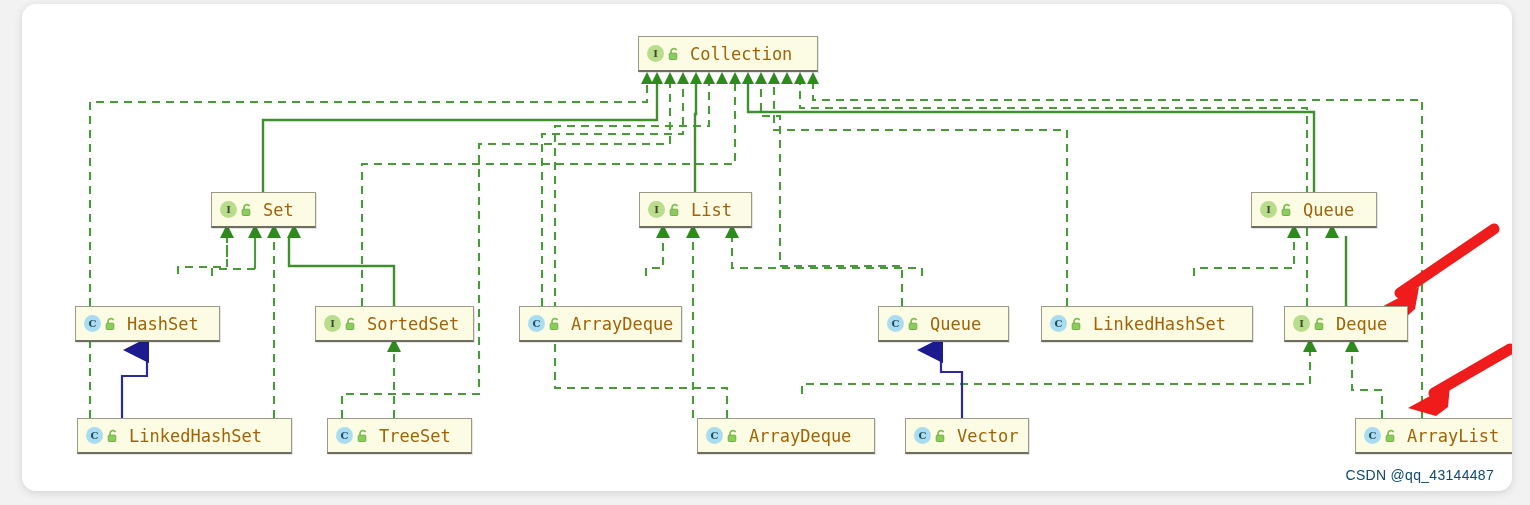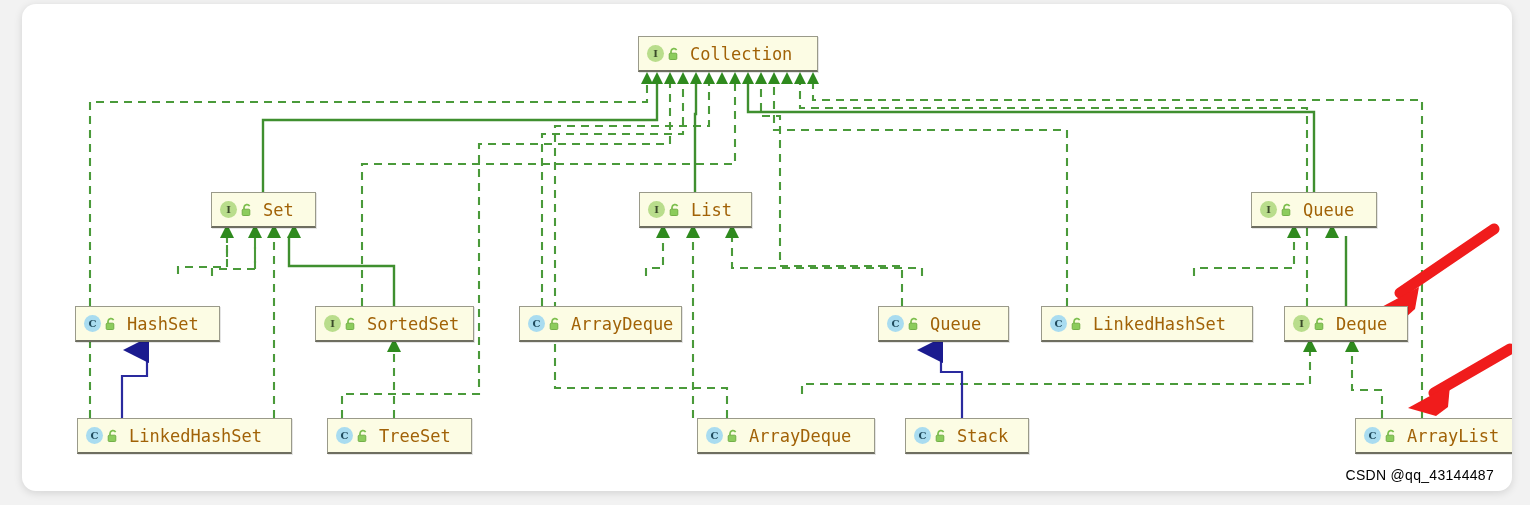--- a/index.html
+++ b/index.html
@@ -64,21 +64,21 @@
     font-family: "DejaVu Sans Mono", monospace;
     font-size: 17px;
     color: #a16207;
     letter-spacing: 0px;
   }
   .watermark {
     position: absolute;
     right: 18px; bottom: 8px;
     font-family: "Liberation Sans", sans-serif;
     font-size: 14px;
-    color: #000000;
+    color: #0c4a6e;
     letter-spacing: 0.3px;
   }
 </style>
 </head>
 <body>
 
 <div id="root">
   <div id="canvas">
 
     <svg id="edges" viewBox="0 0 1490 487" width="1490" height="487">
@@ -292,21 +292,21 @@
             <rect x="2.2" y="6.2" width="7.6" height="6.3" rx="1" fill="#8ccc5c" stroke="#6aa83e" stroke-width="0.9"></rect>
           </svg>
           <span class="node-label">ArrayDeque</span>
         </div>
         <div class="node" style="left: 883px; top: 414px; width: 124px;">
           <span class="ico-kind cls">C</span>
           <svg class="ico-lock" viewBox="0 0 14 14">
             <path d="M4 6.2 V4.4 a3 3 0 0 1 5.6 -1.3" fill="none" stroke="#7dbf4e" stroke-width="1.7"></path>
             <rect x="2.2" y="6.2" width="7.6" height="6.3" rx="1" fill="#8ccc5c" stroke="#6aa83e" stroke-width="0.9"></rect>
           </svg>
-          <span class="node-label">Stack</span>
+          <span class="node-label">Vector</span>
         </div>
         <div class="node" style="left: 1333px; top: 414px; width: 176px;">
           <span class="ico-kind cls">C</span>
           <svg class="ico-lock" viewBox="0 0 14 14">
             <path d="M4 6.2 V4.4 a3 3 0 0 1 5.6 -1.3" fill="none" stroke="#7dbf4e" stroke-width="1.7"></path>
             <rect x="2.2" y="6.2" width="7.6" height="6.3" rx="1" fill="#8ccc5c" stroke="#6aa83e" stroke-width="0.9"></rect>
           </svg>
           <span class="node-label">ArrayList</span>
         </div>
       </div>

